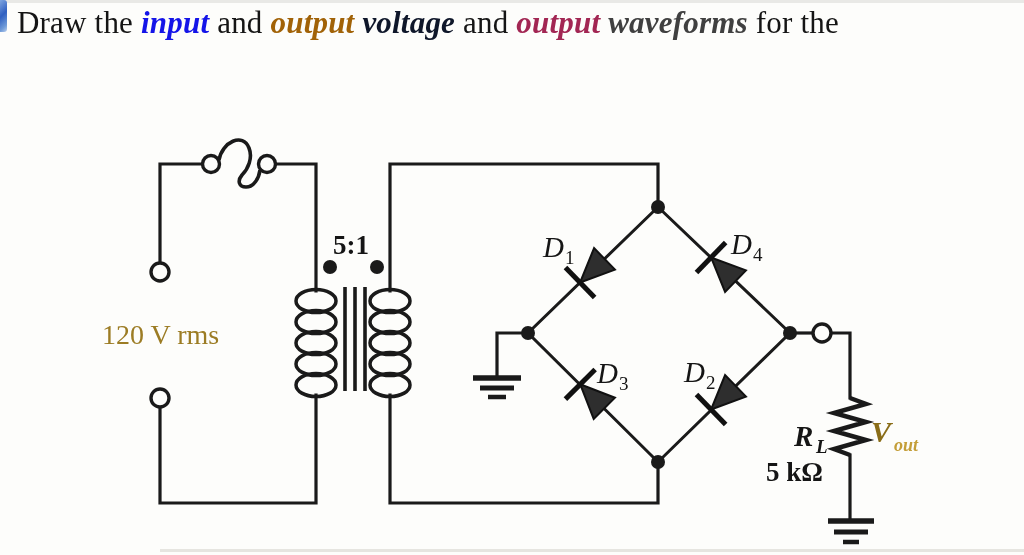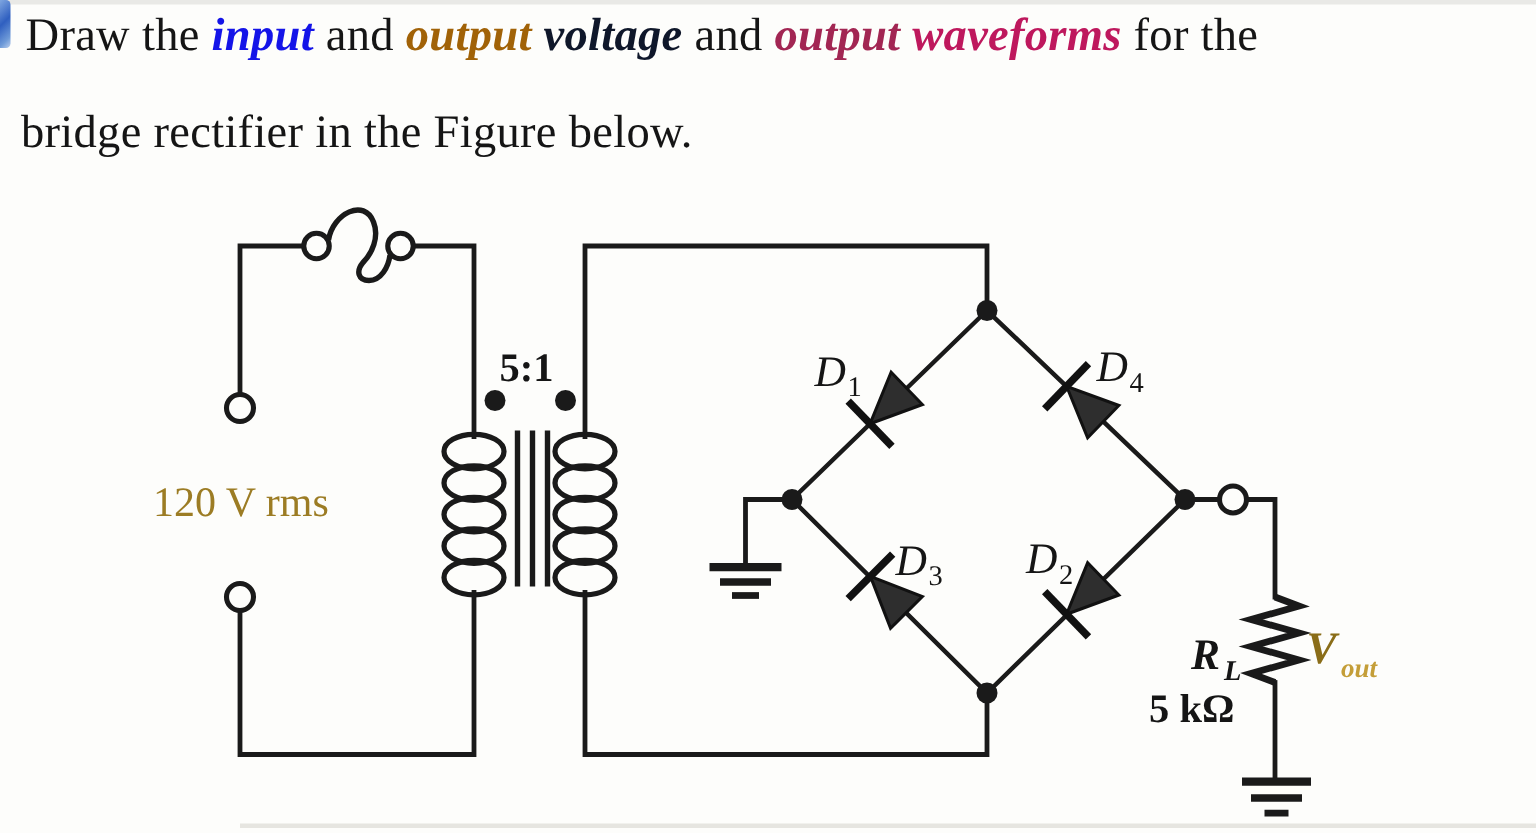--- a/index.html
+++ b/index.html
@@ -18,36 +18,35 @@
   .title{
     position:absolute;left:17px;top:7px;width:990px;
     font-size:31px;line-height:1.05;color:#151515;letter-spacing:.2px;
   }
   .title .line2{position:absolute;left:-3px;top:65px;white-space:nowrap;}
   .bi{font-weight:bold;font-style:italic;}
   .w-input{color:#1414e8;text-align:center;}
   .w-output{color:#a16207;}
   .w-voltage{color:#0f172a;}
   .w-current{color:#a22653;}
-  .w-waveforms{color:#be185d;}
+  .w-waveforms{color:#404040;}
   svg text{font-family:"Liberation Serif","DejaVu Serif",serif;}
   .lbl-diode{font-size:29px;font-style:italic;fill:#151515;}
   .lbl-sub{font-size:19px;fill:#151515;}
   .lbl-bold{font-weight:bold;}
 </style>
 </head>
 <body>
 
 <div class="frame-top"></div>
 <div class="frame-bottom"></div>
 <div class="blue-sliver"></div>
 
 <div class="title">
   <span>Draw the </span><span class="bi w-input">input</span><span> and </span><span class="bi w-output">output</span><span> </span><span class="bi w-voltage">voltage</span><span> and </span><span class="bi w-current">output</span><span> </span><span class="bi w-waveforms">waveforms</span><span> for the</span>
-  <span class="line2">bridge rectifier in the Figure below.</span>
 </div>
 
 <svg width="1024" height="555" viewBox="0 0 1024 555" style="position:absolute;left:0;top:0;">
 
   <g stroke="#1a1a1a" stroke-width="3.2" fill="none" stroke-linecap="square">
 
     <polyline points="160,263 160,164 202,164"></polyline>
     <polyline points="276,164 316,164 316,291"></polyline>
     <polyline points="160,407 160,503 316,503 316,395"></polyline>
 

